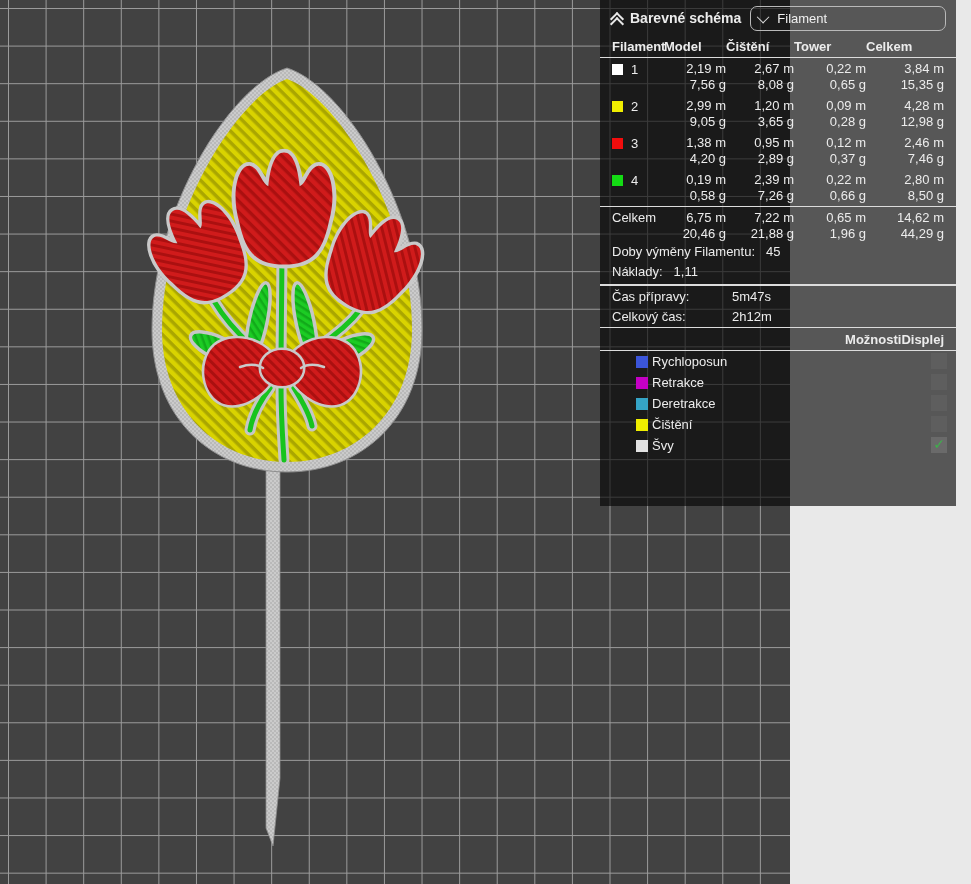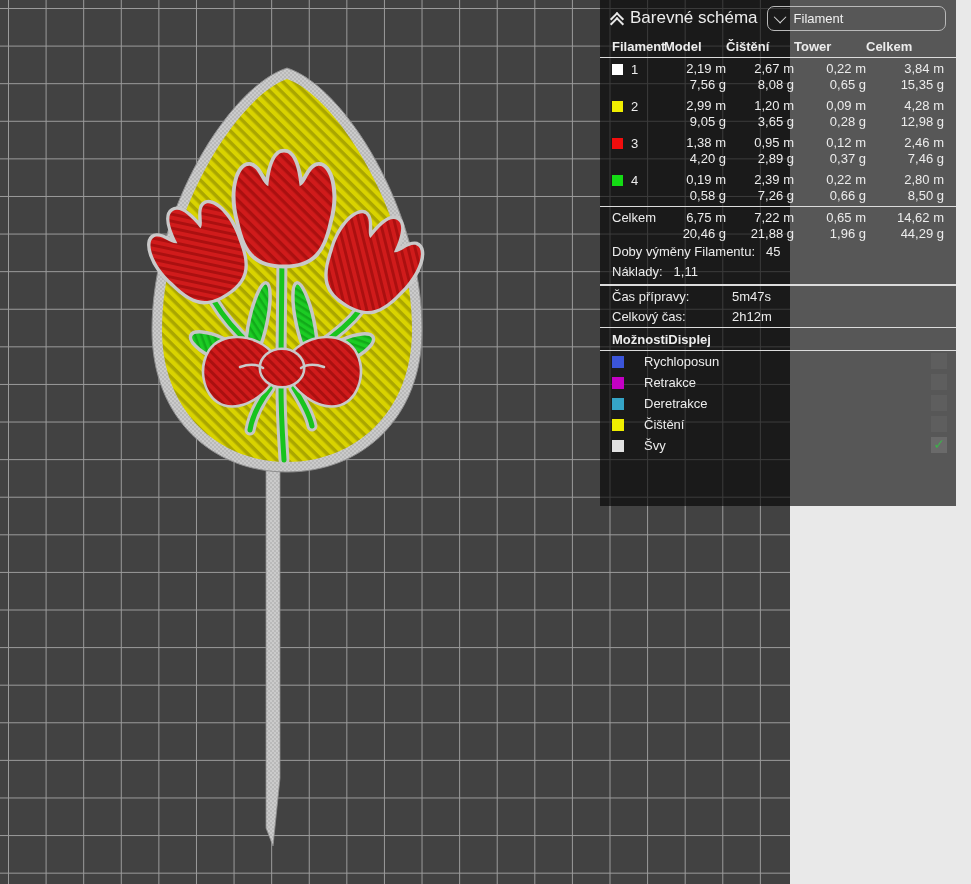--- a/index.html
+++ b/index.html
@@ -25,40 +25,40 @@
     background:rgba(5,5,5,0.64);
     color:#ececec;font-size:13px;box-sizing:border-box;
   }
   .panel .pad{padding:0 12px;}
   .sep{height:1px;background:#dcdcdc;margin:0;}
   .panel-header{display:flex;align-items:center;height:36px;padding:0 10px 0 12px;gap:9px;}
   .chev{display:inline-block;width:9px;height:9px;position:relative;}
   .chev i{position:absolute;left:0;width:8px;height:8px;border-left:2px solid #e8e8e8;border-top:2px solid #e8e8e8;transform:rotate(45deg);}
   .chev i:nth-child(1){top:0;}
   .chev i:nth-child(2){top:5px;}
-  .panel-title{font-weight:normal;font-size:17px;white-space:nowrap;}
+  .panel-title{font-weight:bold;font-size:14px;white-space:nowrap;}
   .dropdown{
     flex:1;display:flex;align-items:center;gap:8px;height:23px;
     border:1px solid #b9b9b9;border-radius:7px;padding:0 9px;
     color:#f0f0f0;cursor:pointer;min-width:0;
   }
   .dd-chev{width:8px;height:8px;border-left:1.8px solid #dcdcdc;border-bottom:1.8px solid #dcdcdc;transform:rotate(-45deg) translateY(-2px);}
   .tbl-grid{display:grid;grid-template-columns:52px 62px 68px 72px 78px;align-items:start;}
   .tbl-head{height:21px;align-items:center;font-weight:bold;}
   .tbl-head .h{text-align:left;}
   .tbl-head .h0{text-align:left;}
   .cell{text-align:right;line-height:15.5px;padding:3px 0;}
   .fil-id{display:flex;align-items:center;gap:8px;padding-top:4px;}
   .swatch{width:11px;height:11px;display:inline-block;}
   .row-label{padding-top:3px;}
   .stat-line{display:flex;gap:11px;height:20px;align-items:flex-start;}
   .sec-title{font-weight:bold;height:21px;display:flex;align-items:center;}
   .time-row{display:grid;grid-template-columns:120px 1fr;height:20.5px;align-items:center;}
-  .opt-head{display:flex;justify-content:flex-start;font-weight:bold;height:22px;align-items:center;padding-right:14px;}
-  .opt-row{display:flex;align-items:center;gap:20px;height:21px;position:relative;}
+  .opt-head{display:flex;justify-content:flex-end;font-weight:bold;height:22px;align-items:center;padding-right:14px;}
+  .opt-row{display:flex;align-items:center;gap:4px;height:21px;position:relative;margin-left:24px;}
   .opt-row .swatch{width:12px;height:12px;}
   .checkbox{
     position:absolute;right:9px;top:2px;width:16px;height:16px;
     background:#5e5e5e;cursor:pointer;text-align:center;line-height:15px;
     font-size:14px;color:transparent;
   }
   .checkbox.checked{background:#6a6a6a;color:#3eb04b;font-weight:bold;}
   .checkbox.checked::after{content:"\2713";}
 </style>
 </head>

